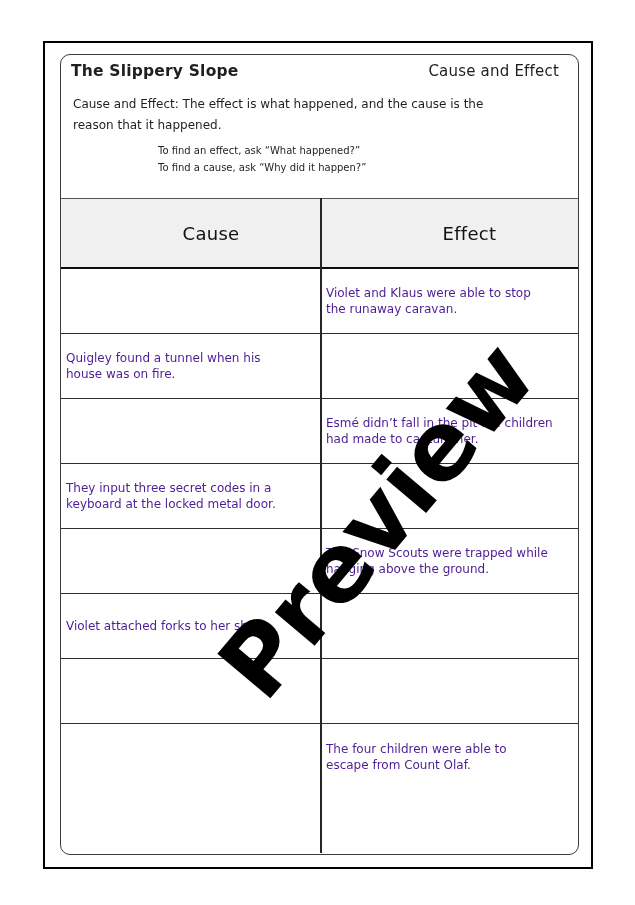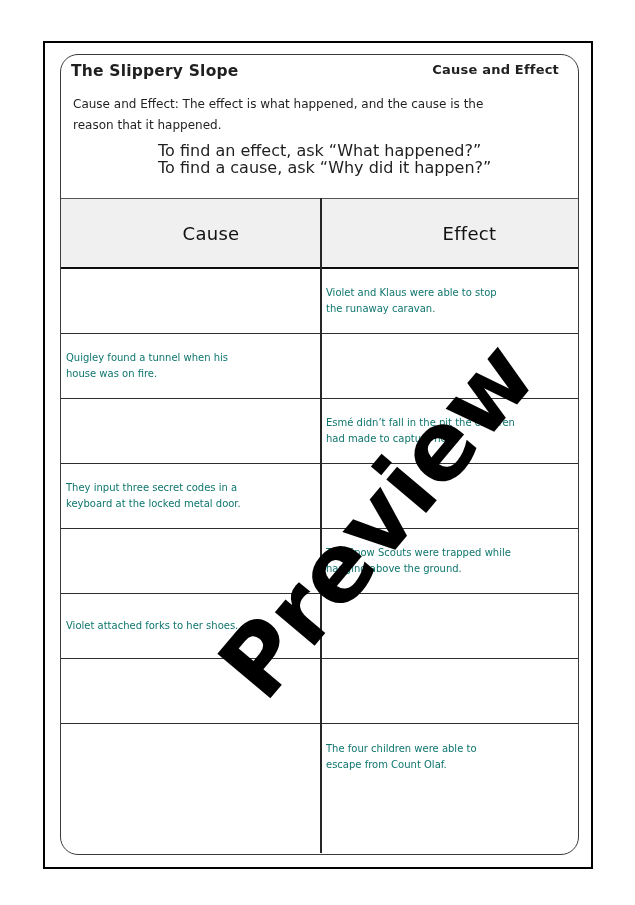--- a/index.html
+++ b/index.html
@@ -9,38 +9,38 @@
     font-family:"DejaVu Sans","Liberation Sans",sans-serif;
     color:#1f1f1f;
     overflow:hidden;
   }
   .outer-frame {
     position:absolute; left:43px; top:41px; width:550px; height:828px;
     border:2px solid #000000; background:#ffffff;
   }
   .card {
     position:absolute; left:58px; top:52px; width:519px; height:801px;
-    border:1.5px solid #3c3c3c; border-radius:18px;
+    border:1.5px solid #3c3c3c; border-radius:10px;
     background:#ffffff; overflow:hidden;
   }
   .title-left {
     position:absolute; left:10px; top:7px;
     font-size:15.5px; font-weight:bold; letter-spacing:.2px;
   }
   .title-right {
     position:absolute; right:19px; top:7px;
-    font-size:13px; font-weight:bold; letter-spacing:.2px;margin-left:12px;
+    font-size:15px; font-weight:normal; letter-spacing:.2px;margin-left:12px;
   }
   .intro {
     position:absolute; left:12px; top:39px; width:480px;
     font-size:12px; line-height:21px; white-space:pre-line;
   }
   .hints {
     position:absolute; left:97px; top:87px;
-    font-size:16px; line-height:17px; white-space:pre-line;
+    font-size:10px; line-height:17px; white-space:pre-line;
   }
   .thead-band {
     position:absolute; left:0; top:143px; width:100%; height:71px;
     background:#f0f0f0;
     border-top:1px solid #555555;
     border-bottom:2.5px solid #0d0d0d;
     display:flex;
   }
   .thead-cell {
     display:flex; align-items:center; justify-content:center;
@@ -55,22 +55,22 @@
   .rows {
     position:absolute; left:0; top:214px; width:100%;
   }
   .row {
     display:flex; width:100%; height:65px;
     border-bottom:1.5px solid #2e2e2e;
   }
   .row:last-child { height:66px; border-bottom:none; }
   .cell {
     display:flex; align-items:center;
-    font-size:10px; line-height:16.5px; white-space:pre-line;
-    color:#0f766e;
+    font-size:12px; line-height:16.5px; white-space:pre-line;
+    color:#4c1d95;
   }
   .cell.cause { width:260px; padding-left:5px; padding-right:2px; }
   .cell.effect { flex:1; padding-left:5px; padding-right:4px; }
   .watermark {
     position:absolute; left:377px; top:520px;
     transform:translate(-50%,-50%) rotate(-50deg);
     font-size:95px; font-weight:bold; white-space:nowrap;
     color:#000000; z-index:50; pointer-events:none;
   }
 </style>

